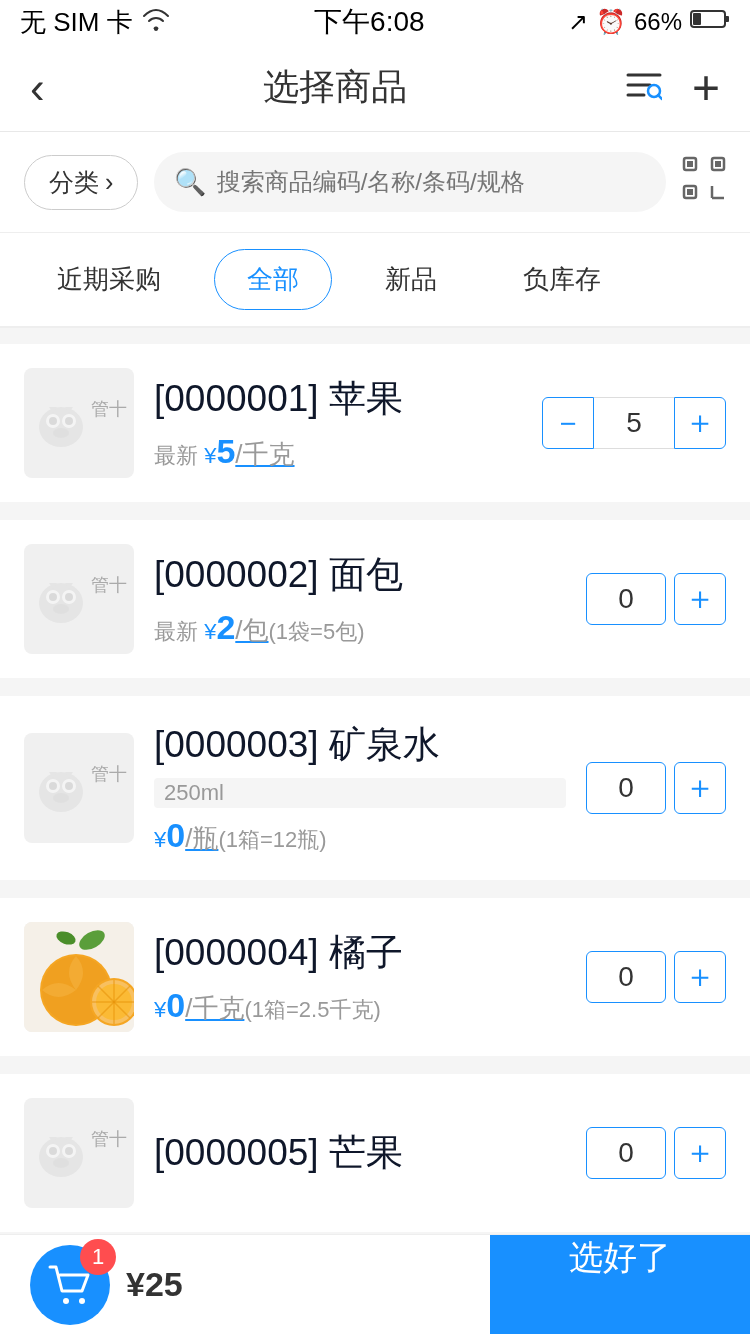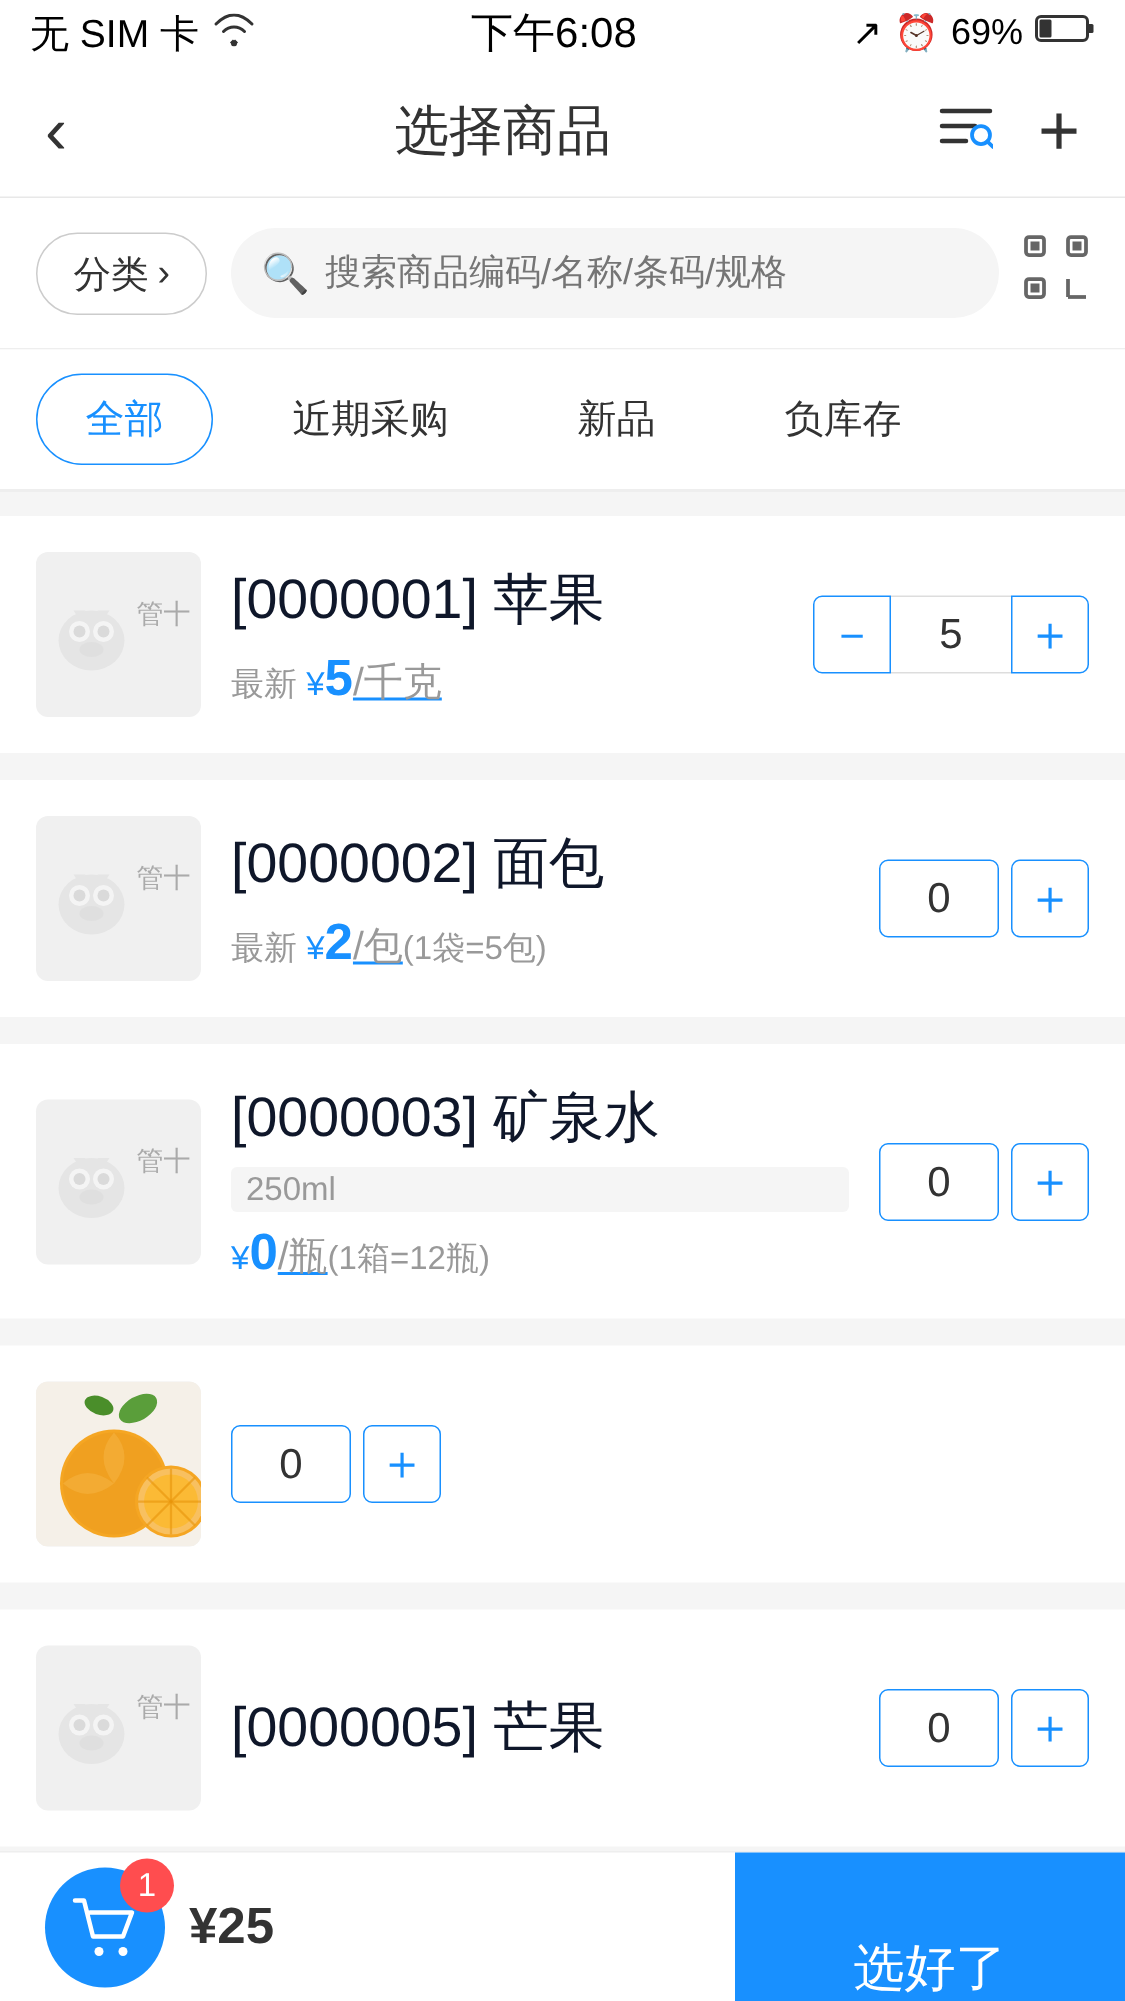--- a/index.html
+++ b/index.html
@@ -292,21 +292,21 @@
     .confirm-btn {
       position: absolute;
       right: 0;
       width: 260px;
       height: 100px;
       background: #1890ff;
       color: #fff;
       font-size: 34px;
       border: none;
       display: flex;
-      align-items: flex-end;
+      align-items: flex-start;
       justify-content: center;
       cursor: pointer;
     }
     .bottom-bar { padding-right: 260px; }
 
     
     .divider { height: 16px; background: #f5f5f5; }
   </style>
 </head>
 <body>
@@ -320,21 +320,21 @@
         <path d="M8 12c1.9-1.9 4.5-3 7-3s5.1 1.1 7 3" stroke="#333" stroke-width="2" fill="none" stroke-linecap="round"></path>
         <path d="M3 7C6.9 3.1 10.7 1 15 1s8.1 2.1 12 6" stroke="#333" stroke-width="2" fill="none" stroke-linecap="round"></path>
         <circle cx="15" cy="20" r="2" fill="#333"></circle>
       </svg>
     </span>
   </div>
   <div class="status-center">下午6:08</div>
   <div class="status-right">
     <span>↗</span>
     <span>⏰</span>
-    <span>69%</span>
+    <span>66%</span>
     <span>
       <svg width="40" height="22" viewBox="0 0 40 22">
         <rect x="1" y="3" width="34" height="16" rx="3" fill="none" stroke="#333" stroke-width="2"></rect>
         <rect x="35" y="8" width="4" height="6" rx="1" fill="#333"></rect>
         <rect x="3" y="5" width="8" height="12" rx="1" fill="#333"></rect>
       </svg>
     </span>
   </div>
 </div>
 
@@ -372,25 +372,25 @@
       <rect x="5" y="5" width="6" height="6" fill="#666"></rect>
       <rect x="33" y="5" width="6" height="6" fill="#666"></rect>
       <rect x="5" y="33" width="6" height="6" fill="#666"></rect>
       <line x1="30" y1="30" x2="30" y2="42" stroke="#666" stroke-width="2.5"></line>
       <line x1="30" y1="42" x2="42" y2="42" stroke="#666" stroke-width="2.5"></line>
     </svg>
   </span>
 </div>
 
 <div class="tab-row">
+  <div class="tab-item">
+    <span>近期采购</span>
+  </div>
   <div class="tab-item active">
     <span>全部</span>
-  </div>
-  <div class="tab-item">
-    <span>近期采购</span>
   </div>
   <div class="tab-item">
     <span>新品</span>
   </div>
   <div class="tab-item">
     <span>负库存</span>
   </div>
 </div>
 
 <div class="divider"></div>
@@ -509,20 +509,26 @@
         <ellipse cx="90" cy="80" rx="24" ry="24" fill="#f5a623"></ellipse>
         <ellipse cx="90" cy="80" rx="22" ry="22" fill="#f8c060"></ellipse>
         <ellipse cx="90" cy="80" rx="18" ry="18" fill="#fbba35"></ellipse>
 
         <line x1="90" y1="58" x2="90" y2="102" stroke="#e8940a" stroke-width="1.5" opacity="0.6"></line>
         <line x1="68" y1="80" x2="112" y2="80" stroke="#e8940a" stroke-width="1.5" opacity="0.6"></line>
         <line x1="74" y1="64" x2="106" y2="96" stroke="#e8940a" stroke-width="1.5" opacity="0.6"></line>
         <line x1="74" y1="96" x2="106" y2="64" stroke="#e8940a" stroke-width="1.5" opacity="0.6"></line>
       </svg>
     </div>
+    <div class="product-info">
+      <span class="product-name">[0000004] 橘子</span>
+      <div>
+        <span class="price-prefix">¥</span><span class="price-value">0</span><span class="price-unit">/千克</span><span class="price-box-label">(1箱=2.5千克)</span>
+      </div>
+    </div>
     <div class="qty-controls">
       <input class="qty-input-only" value="0" type="text" style="">
       <button class="qty-btn qty-plus" style="border-radius:6px; margin-left:8px;">＋</button>
     </div>
   </div>
 
   <div class="divider"></div>
 
   <div class="product-item">
     <div class="product-thumb">

